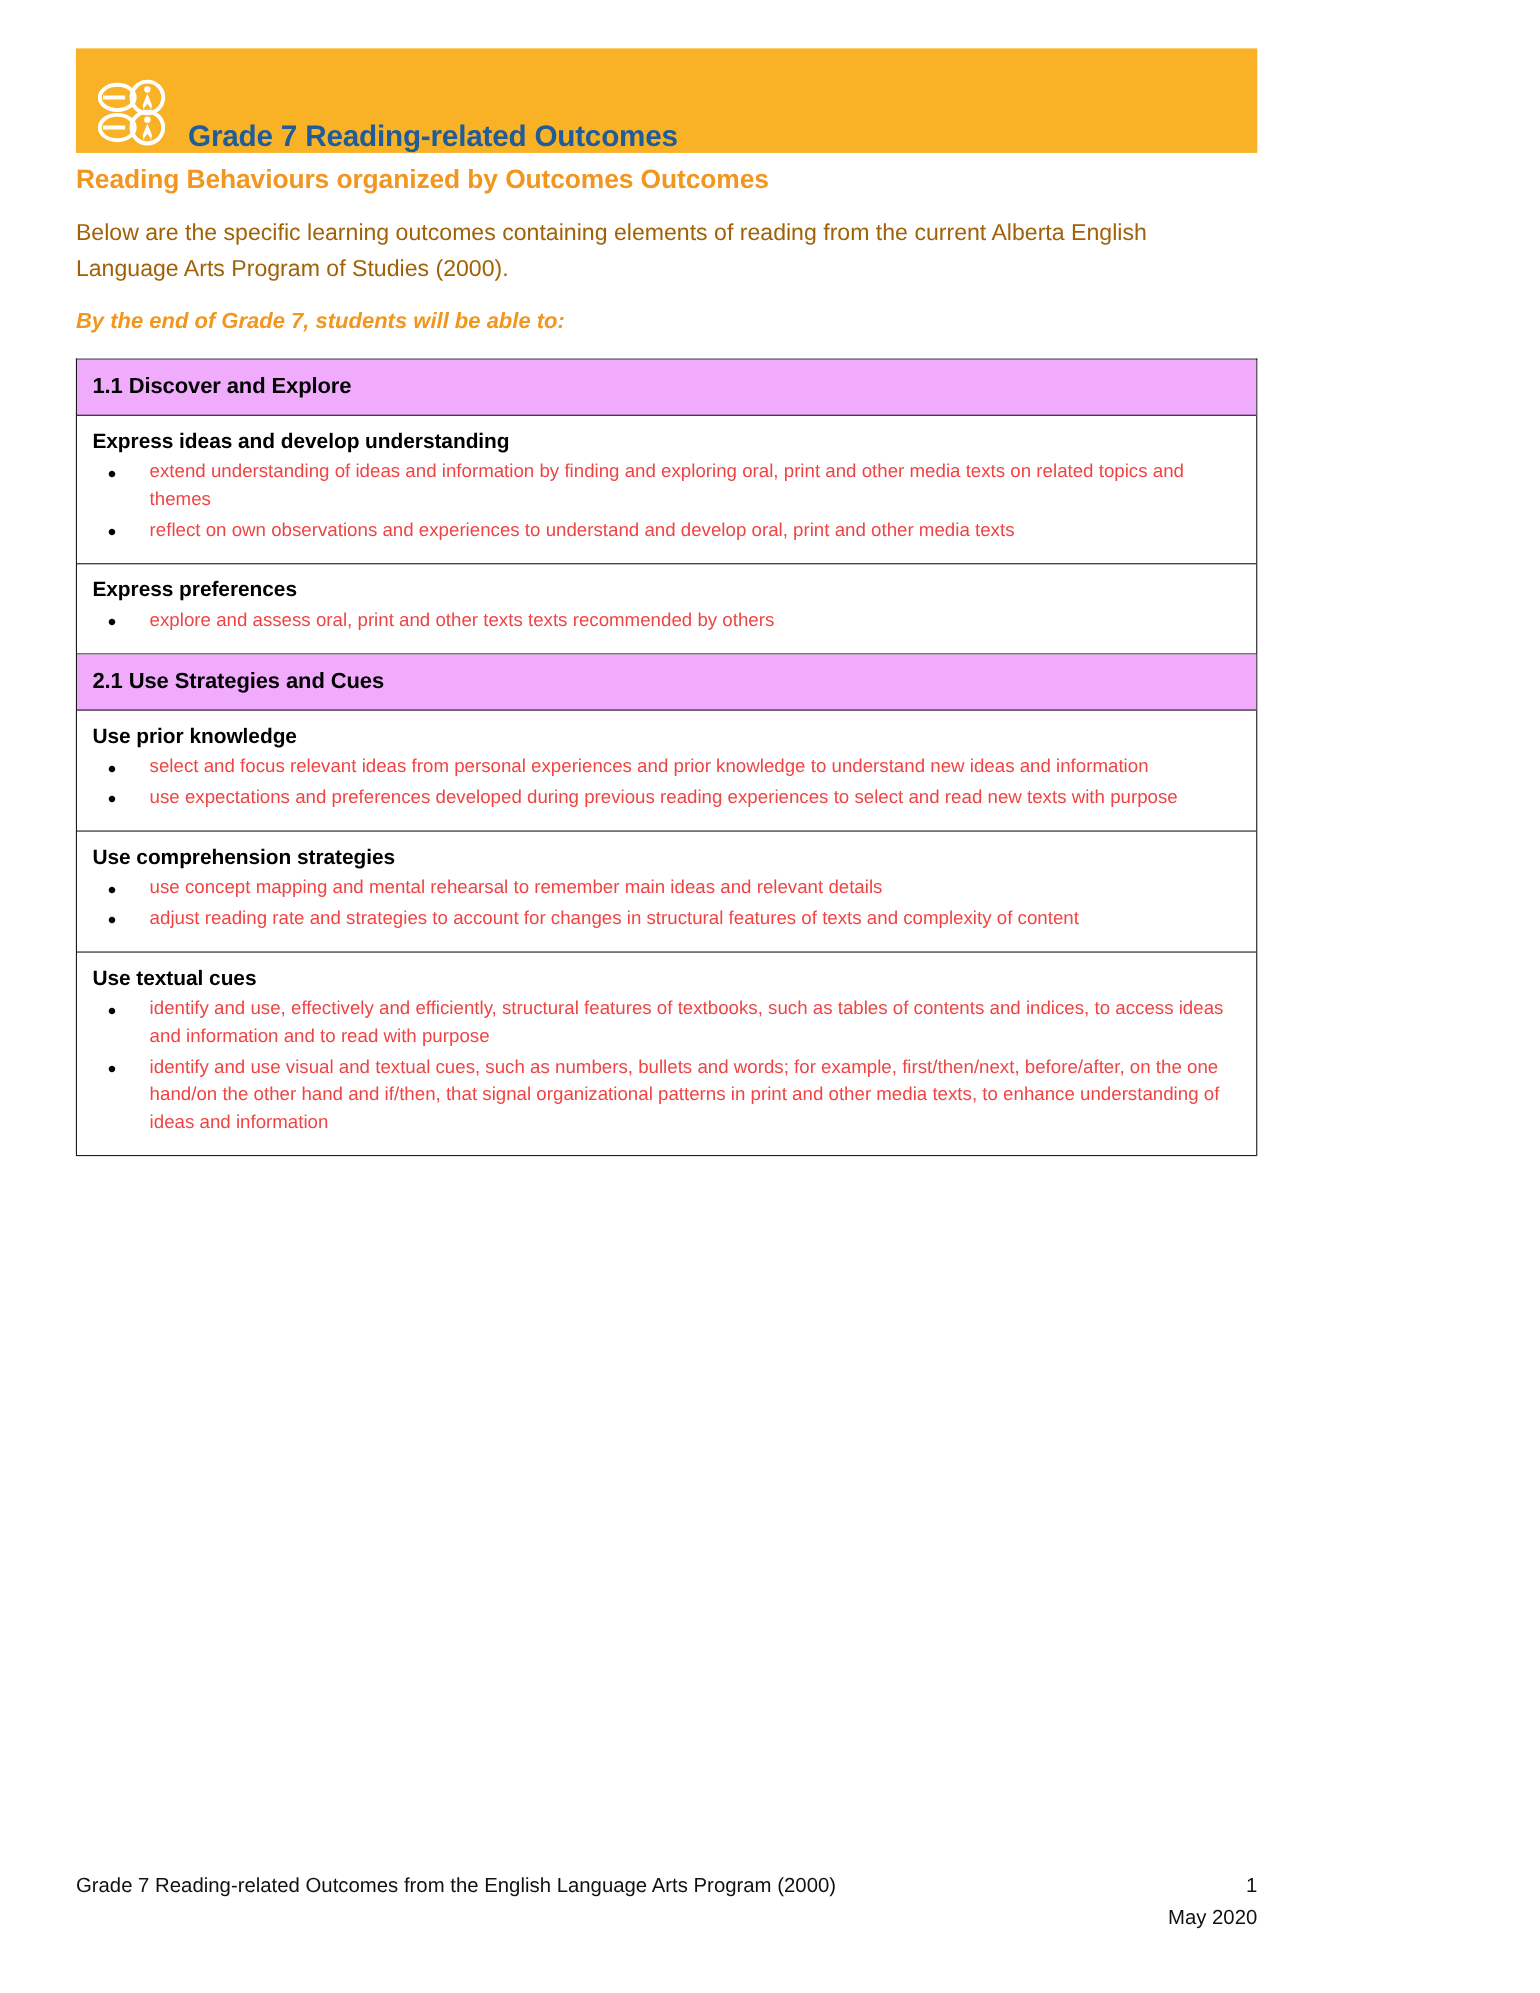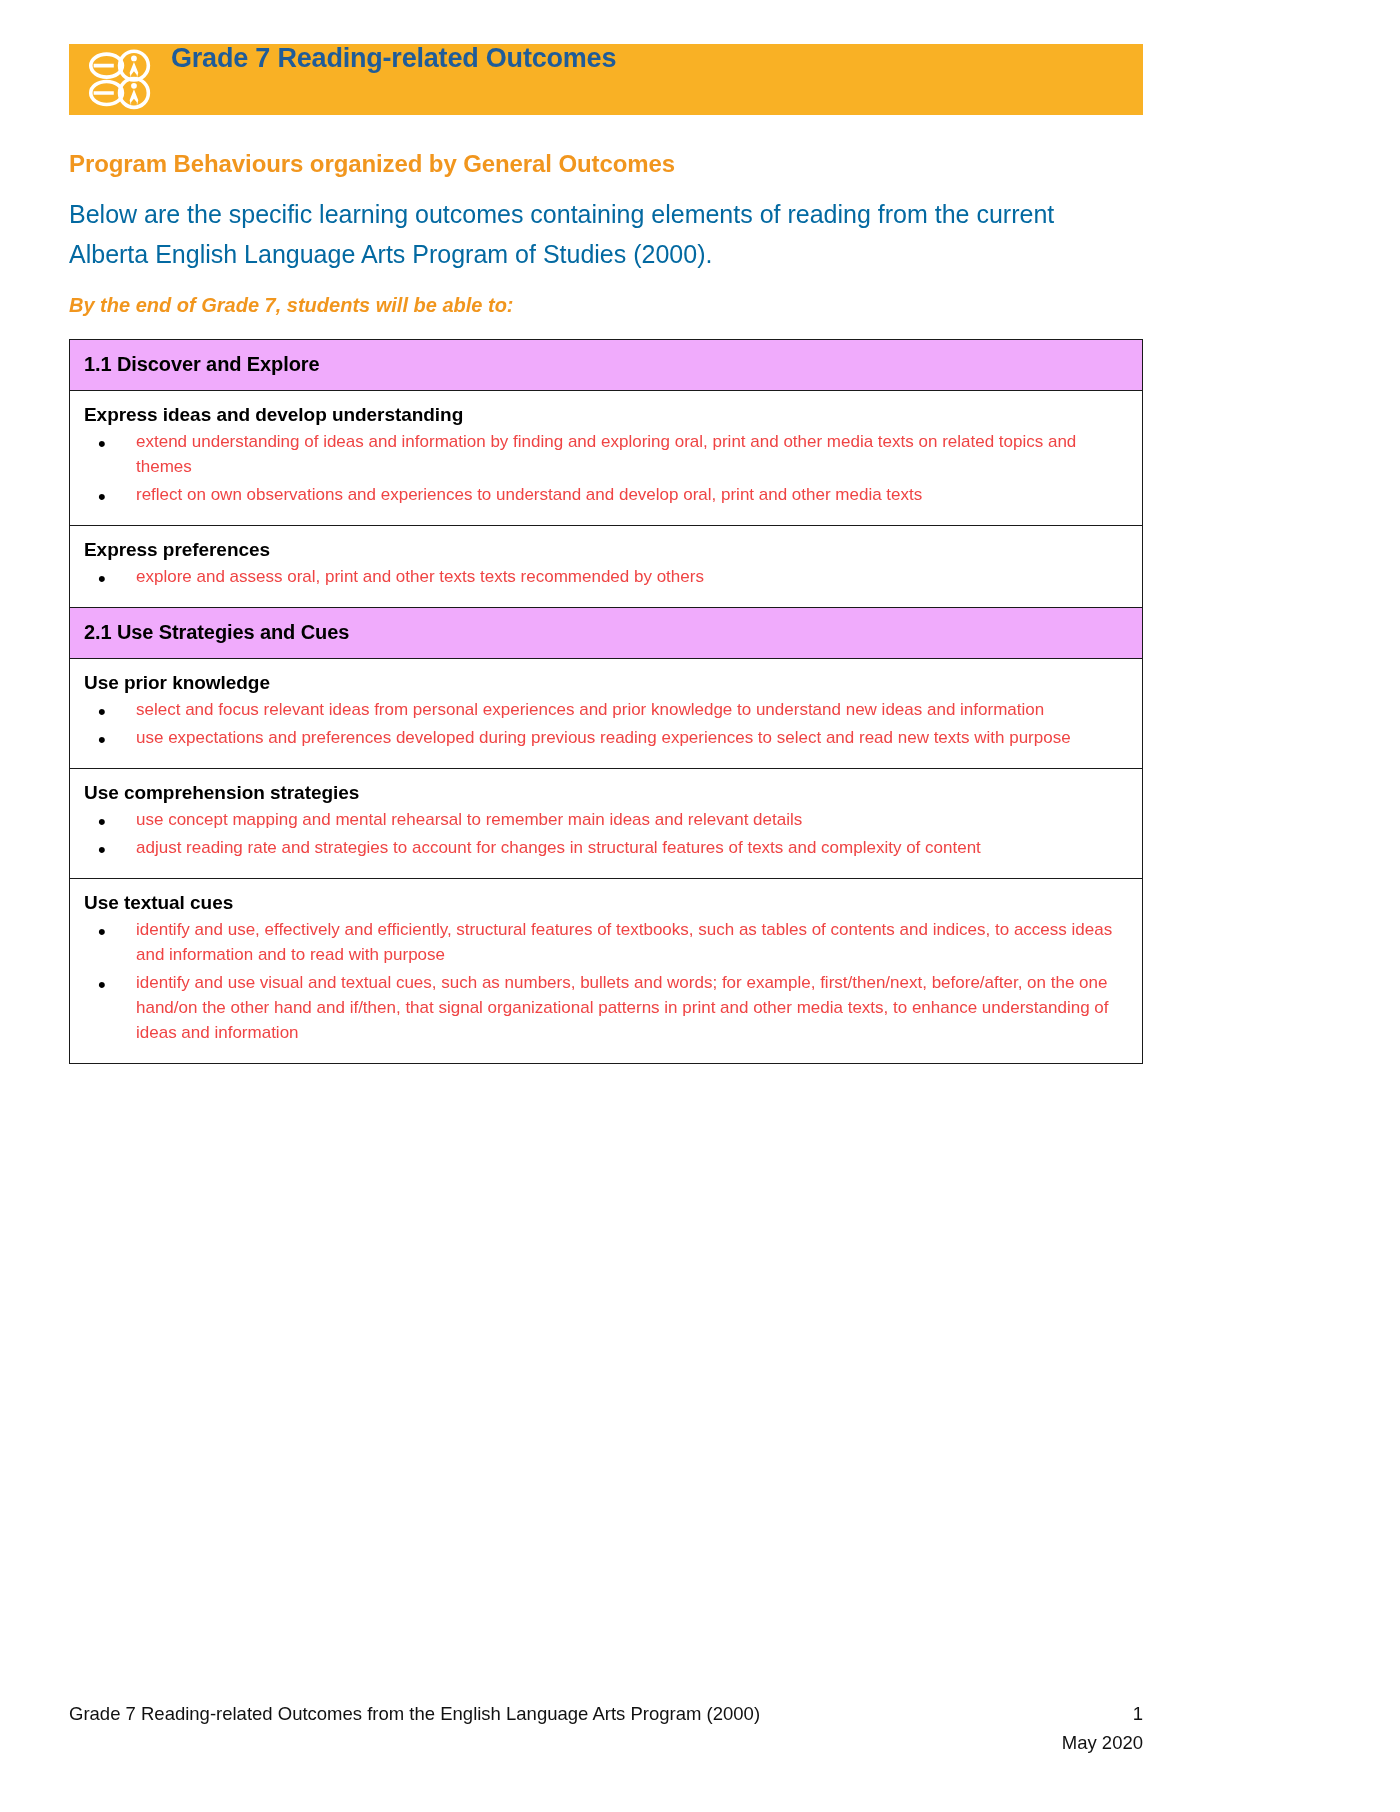--- a/index.html
+++ b/index.html
@@ -22,24 +22,24 @@
     height: 1812px;
     box-sizing: border-box;
     padding: 0;
   }
   
   .banner {
     position: absolute;
     left: 69px;
     top: 44px;
     width: 1074px;
-    height: 71px;
+    height: 95px;
     background: #f9b125;
     display: flex;
-    align-items: flex-start;
+    align-items: flex-end;
     box-sizing: border-box;
   }
   .logo {
     width: 72px;
     height: 72px;
     margin-left: 16px;
     margin-right: 14px;
     flex: 0 0 auto;
   }
   .banner-text {
@@ -71,23 +71,23 @@
     width: 1074px;
   }
   .section-heading {
     font-size: 24px;
     font-weight: bold;
     color: #f1961e;
     margin: 0 0 17px 0;
     letter-spacing: -0.1px;
   }
   .intro-para {
-    font-size: 25px;
+    font-size: 21px;
     line-height: 1.58;
-    color: #0369a1;
+    color: #a16207;
     margin: 0 0 20px 0;
     max-width: 1070px;
   }
   .call-out {
     font-size: 20px;
     font-weight: bold;
     font-style: italic;
     color: #f1961e;
     margin: 0 0 22px 0;
   }
@@ -192,21 +192,21 @@
         </g>
       </svg>
     </span>
     <span class="banner-text">
       <span class="banner-title">Grade 7 Reading-related Outcomes</span>
     </span>
   </div>
 
   <div class="content">
 
-    <div class="section-heading">Program Behaviours organized by General Outcomes</div>
+    <div class="section-heading">Reading Behaviours organized by Outcomes Outcomes</div>
 
     <p class="intro-para">Below are the specific learning outcomes containing elements of reading from the current Alberta English Language Arts Program of Studies (2000).</p>
 
     <div class="call-out">By the end of Grade 7, students will be able to:</div>
 
     <div class="outcome-table">
 
       <div class="cat-row">
         <div class="cat-row-title">1.1 Discover and Explore</div>
       </div>

